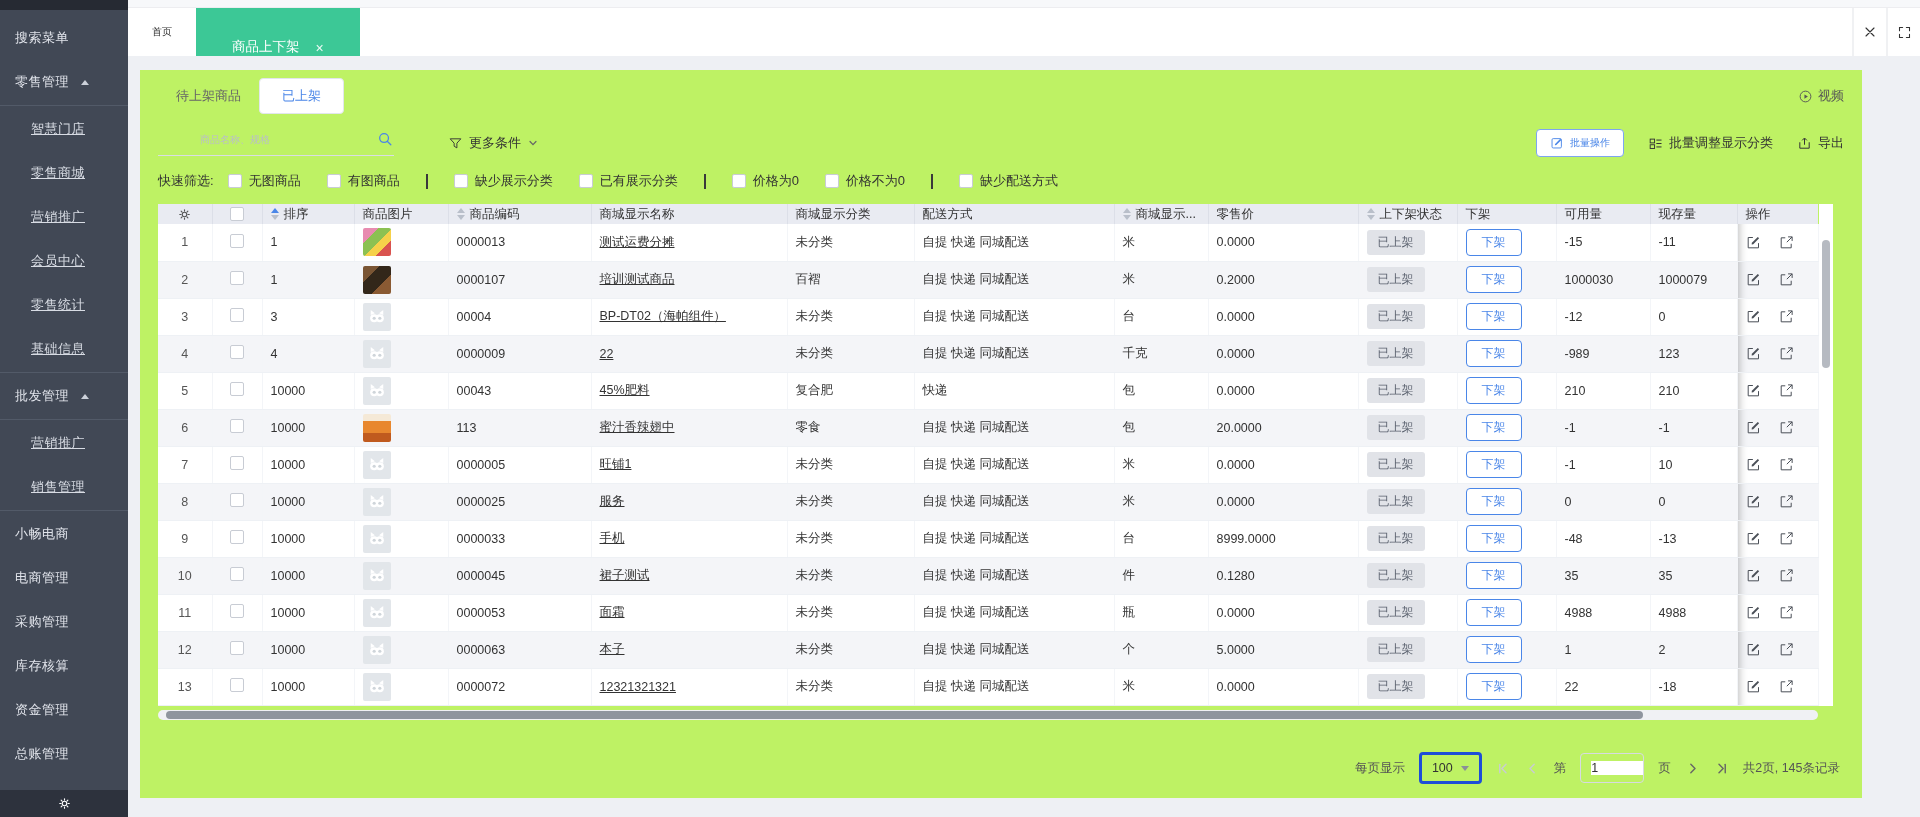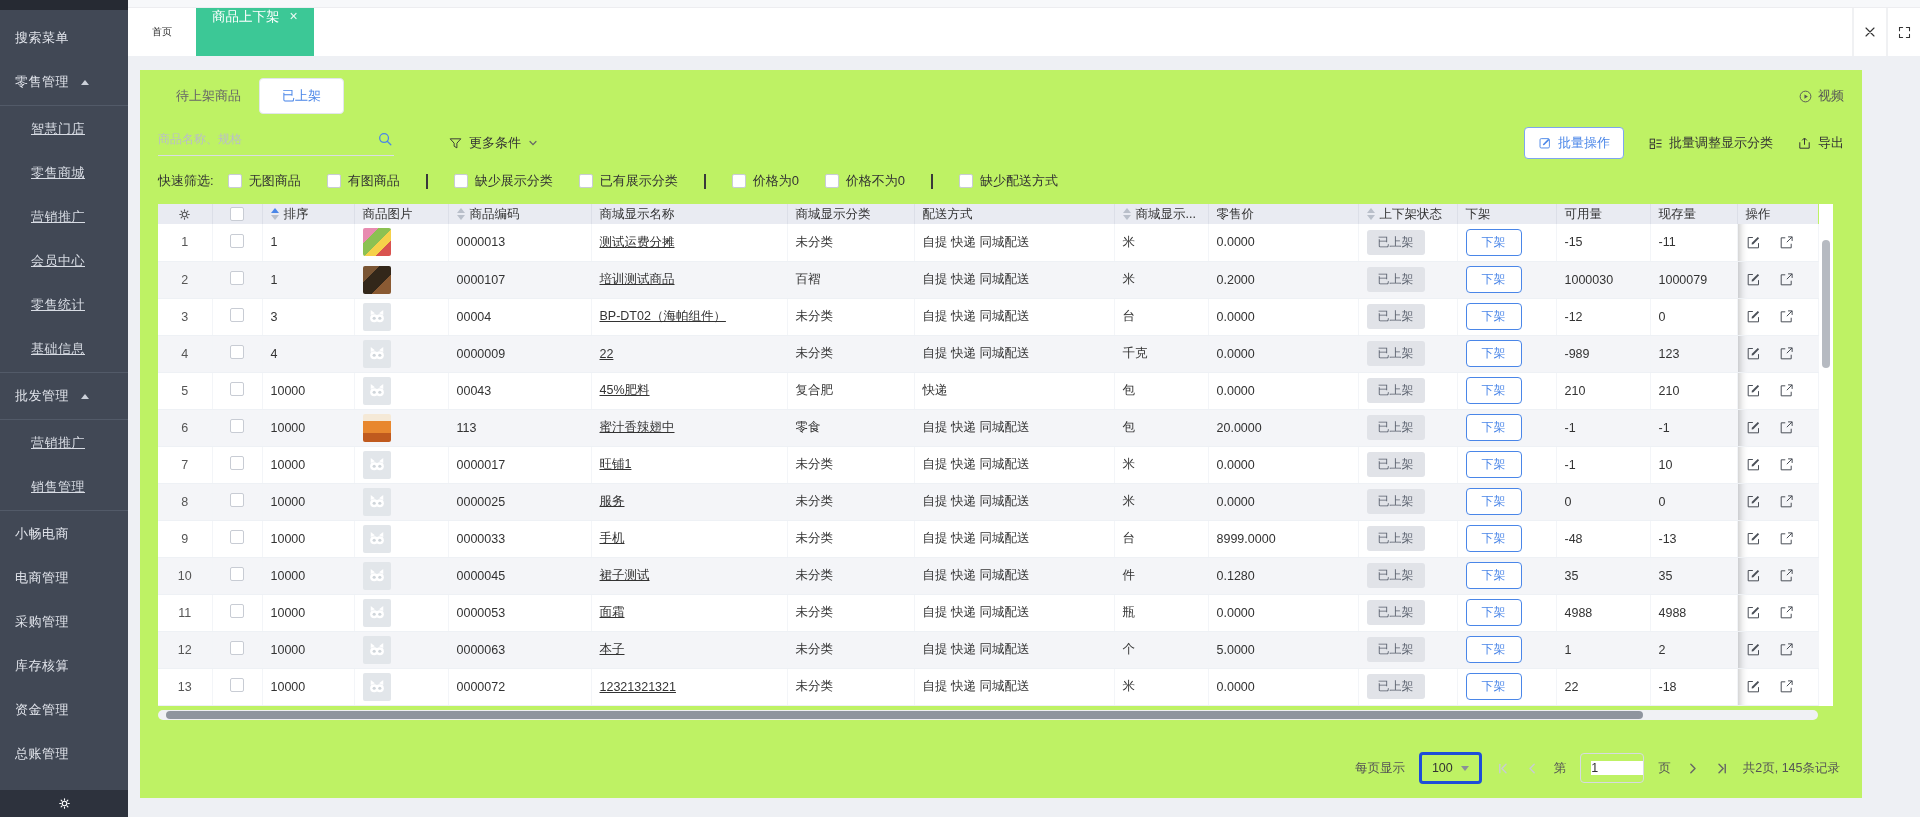--- a/index.html
+++ b/index.html
@@ -20,21 +20,21 @@
     border-right:4px solid transparent; border-bottom:5px solid #ccd1da; margin-left:12px; }
   .menu-divider { height:1px; background:#525a68; margin:1px 0; }
   .sidebar-footer { position:absolute; bottom:0; left:0; width:128px; height:27px;
     background:#2d323d; display:flex; align-items:center; justify-content:center; color:#fff; }
 
   
   .main { position:absolute; left:128px; top:0; width:1792px; height:817px; }
   .topstrip { height:8px; background:#f7f8fa; border-bottom:1px solid #ededf0; }
   .tabbar { height:48px; background:#fff; display:flex; align-items:stretch; }
   .tab-home { display:flex; align-items:center; padding:0 24px; font-size:10px; color:#333; cursor:pointer; }
-  .tab-active { display:flex; align-items:flex-start; gap:10px; padding:0 16px;
+  .tab-active { display:flex; align-items:flex-end; gap:16px; padding:0 36px;
     background:#3cc896; color:#fff; font-size:13.5px; cursor:pointer; }
   .tab-active .tab-close { font-size:14px; opacity:.9; cursor:pointer; }
   .tab-spacer { flex:1; }
   .win-btn { width:34px; display:flex; align-items:center; justify-content:center;
     border-left:2px solid #f0f1f3; color:#333; cursor:pointer; background:#fff; }
 
   
   .content { position:absolute; top:57px; left:0; width:1792px; height:760px; background:#eef0f4; }
   .panel { position:absolute; left:12px; right:58px; top:13px; bottom:19px; background:#bef264;
     padding:0 18px; display:flex; flex-direction:column; }
@@ -42,28 +42,28 @@
   .subtabs { display:flex; align-items:center; height:52px; }
   .subtab-inactive { color:#666; font-size:13px; padding:9px 18px; cursor:pointer; }
   .subtab-active { color:#4a86e8; font-size:13px; border:1px solid #e2e6ec; border-radius:4px;
     padding:8px 22px; background:#fff; cursor:pointer; }
   .video-link { margin-left:auto; display:flex; align-items:center; gap:5px;
     color:#555; font-size:13px; cursor:pointer; }
 
   .search-row { display:flex; align-items:center; height:42px; }
   .search-box { width:236px; border-bottom:1px solid #d9dde4; display:flex;
     align-items:center; padding-bottom:7px; }
-  .search-box input { border:0; outline:0; flex:1; font-size:12px; color:#333; background:transparent; }
+  .search-box input { border:0; outline:0; flex:1; font-size:10px; color:#333; background:transparent;margin-left:42px; }
   .search-box input::placeholder { color:#b9bec8; }
   .search-ic { color:#4a86e8; cursor:pointer; }
   .more-cond { margin-left:54px; display:flex; align-items:center; gap:6px;
     color:#333; font-size:13px; cursor:pointer; }
   .toolbar { margin-left:auto; display:flex; align-items:center; gap:24px; }
   .btn-batch { display:flex; align-items:center; gap:6px; color:#4a86e8; background:#fff;
-    border:1px solid #7ea6ef; border-radius:4px; padding:6px 13px; font-size:13px; cursor:pointer; }
+    border:1px solid #7ea6ef; border-radius:4px; padding:6px 13px; font-size:10px; cursor:pointer; }
   .tool-link { display:flex; align-items:center; gap:6px; color:#333; font-size:13px; cursor:pointer; }
 
   .filters-row { display:flex; align-items:center; height:34px; font-size:13px; color:#333; }
   .qf-label { margin-right:14px; }
   .qf-item { display:flex; align-items:center; gap:7px; margin-right:26px; cursor:pointer; }
   .cb { width:14px; height:14px; border:1px solid #c8ccd4; border-radius:2px; background:#fff; display:inline-block; }
   .qf-sep { width:2px; height:15px; background:#3a3a3a; margin-right:26px; }
 
   
   .table-zone { display:flex; margin-top:6px; }
@@ -721,21 +721,21 @@
 
   <tr>
     <td class="c-gear"><span class="v-idx">7</span></td>
     <td class="c-check"><span class="cb"></span></td>
     <td><span class="v-sort">10000</span></td>
     <td><span class="pimg">
                     <svg viewBox="0 0 24 24">
                       <use href="#i-owl"></use>
                     </svg>
                   </span></td>
-    <td><span class="v-code">0000017</span></td>
+    <td><span class="v-code">0000005</span></td>
     <td><a class="plink">旺铺1</a></td>
     <td><span class="v-cat">未分类</span></td>
     <td><span class="v-del">自提 快递 同城配送</span></td>
     <td><span class="v-unit">米</span></td>
     <td><span class="v-price">0.0000</span></td>
     <td><span class="pill">已上架</span></td>
     <td><button class="btn-off">下架</button></td>
     <td><span class="v-avail">-1</span></td>
     <td><span class="v-stock">10</span></td>
     <td class="c-act">

